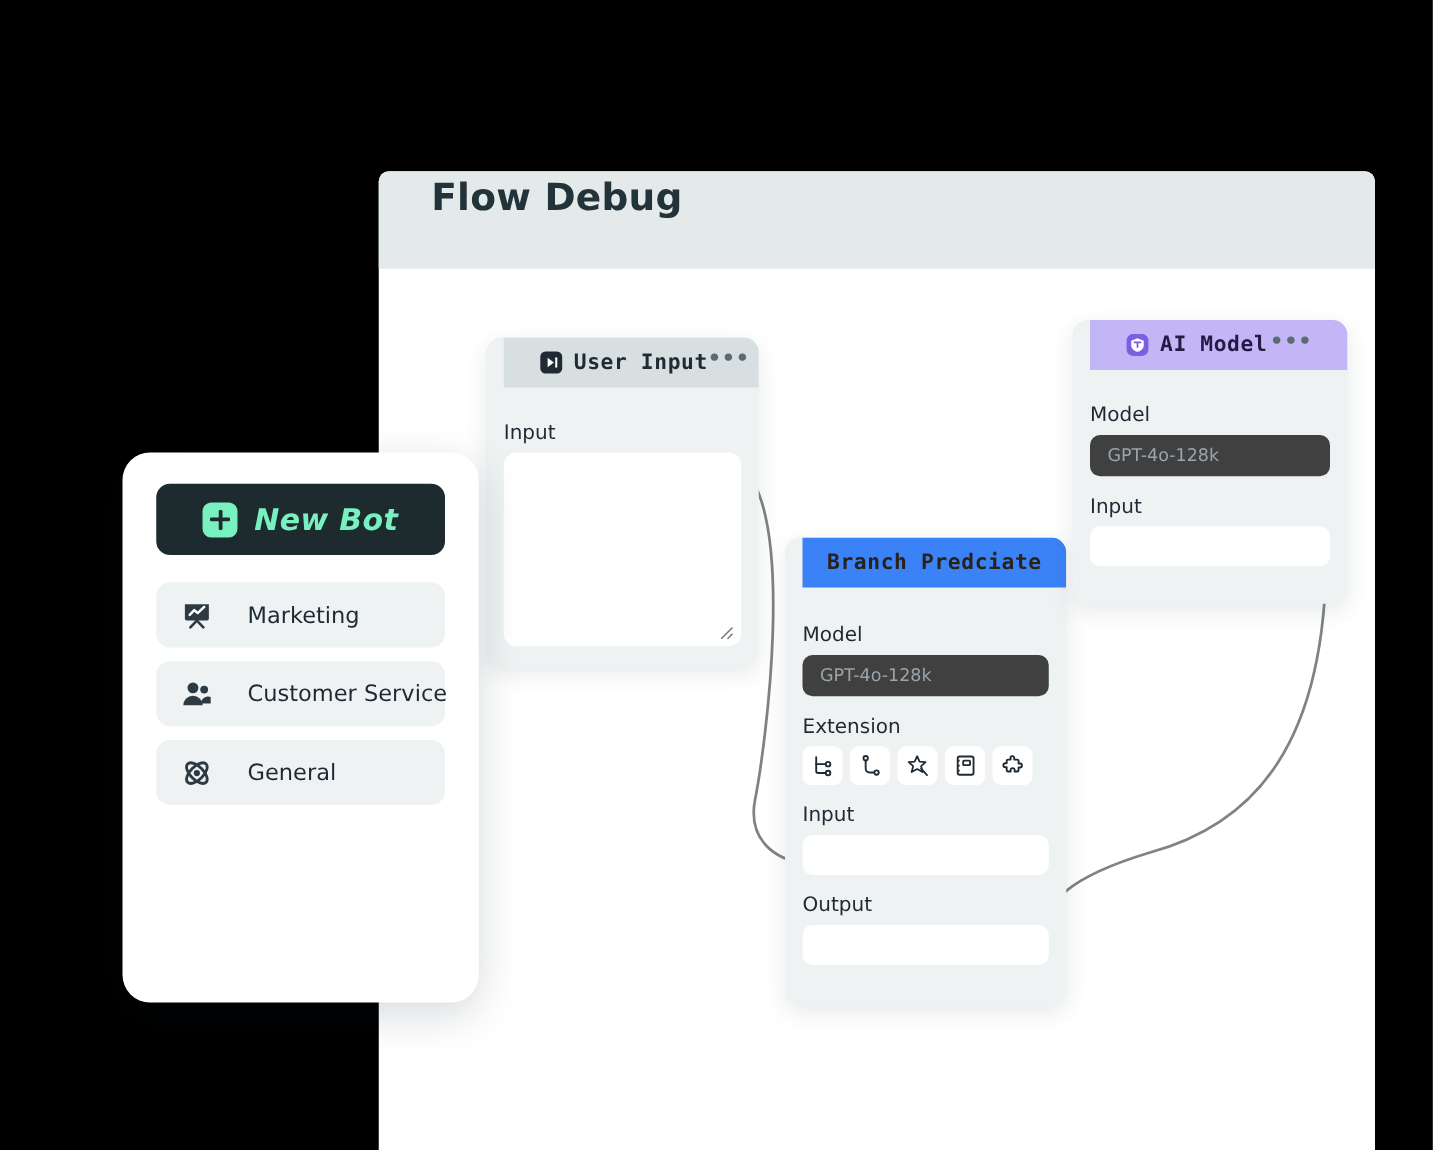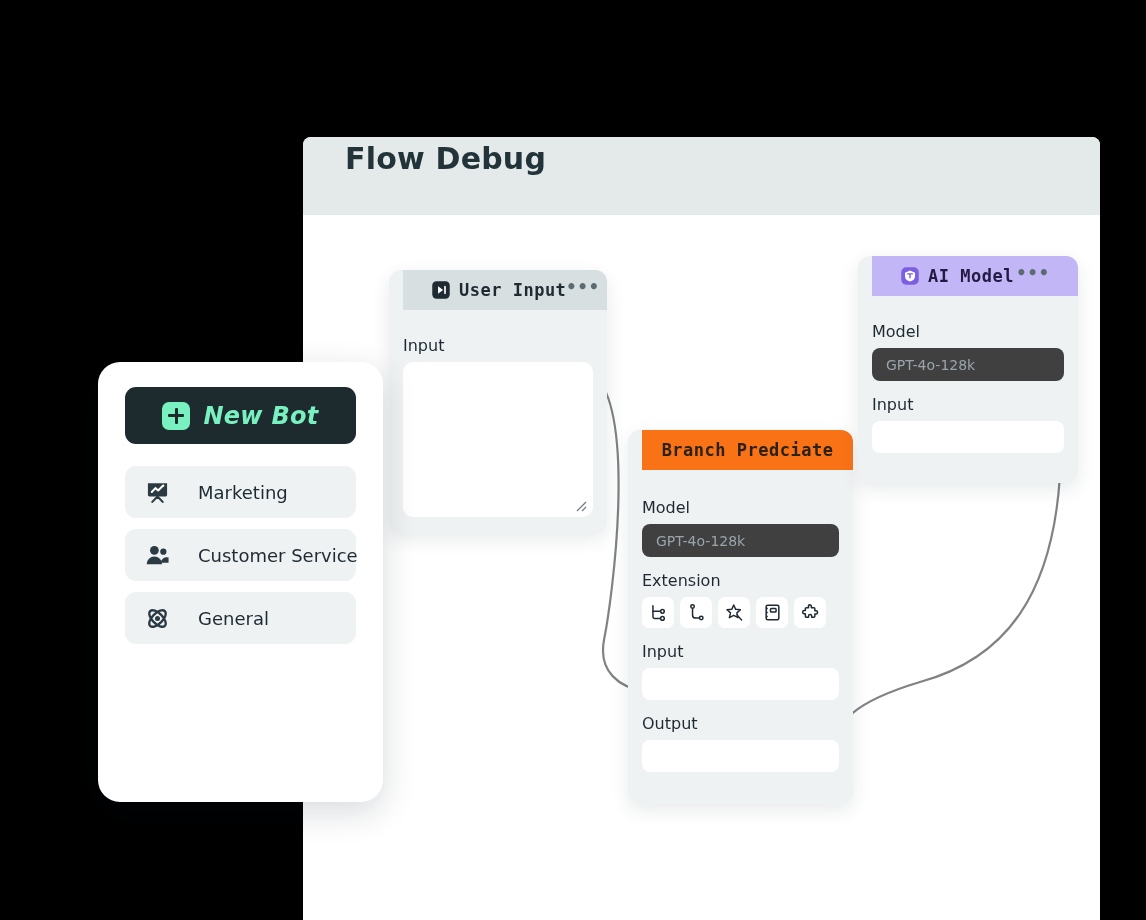--- a/index.html
+++ b/index.html
@@ -147,21 +147,21 @@
     position: absolute;
     right: 6px;
     bottom: 5px;
     width: 14px;
     height: 14px;
   }
 
   
   #node-branch { left: 628px; top: 430px; width: 225px; }
   #node-branch .node-header {
-    background: #f97316;
+    background: #3b82f6;
     justify-content: center;
     font-size: 17px;
     color: #2a2118;
   }
   #node-branch .node-body { padding: 12px 14px 18px 14px; }
 
   .ext-row { display: flex; gap: 6px; margin-bottom: 14px; }
   .ext-chip {
     width: 32px;
     height: 31px;

